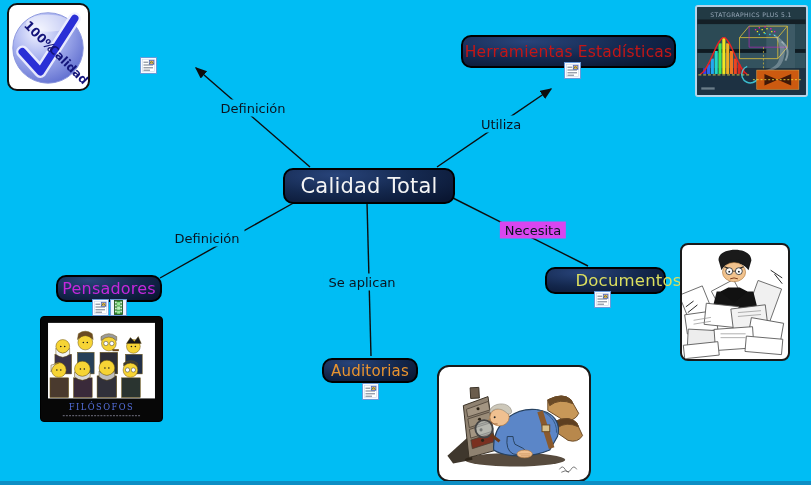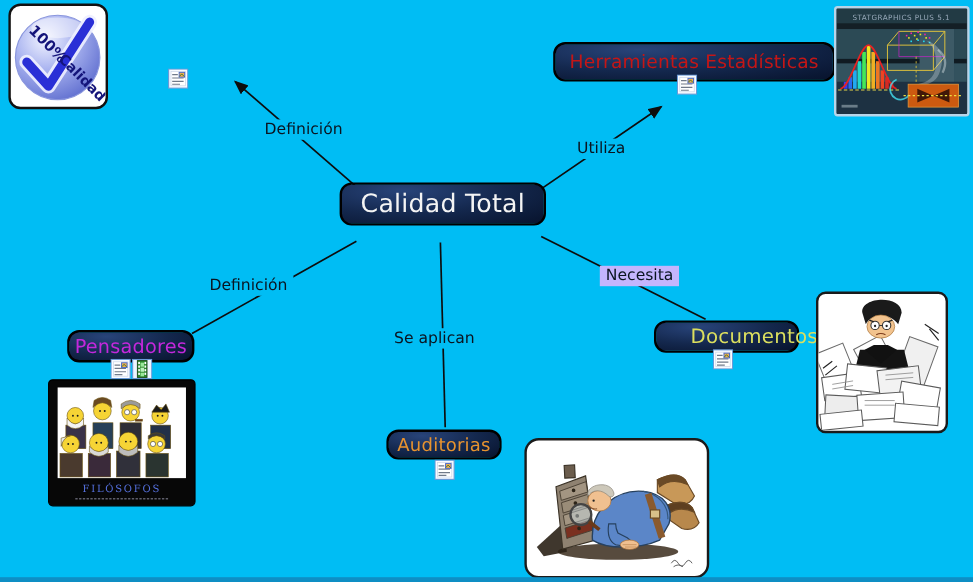--- a/index.html
+++ b/index.html
@@ -86,29 +86,29 @@
       <line x1="437" y1="167" x2="551" y2="89" marker-end="url(#arrow)"></line>
       <line x1="297" y1="201" x2="160" y2="278"></line>
       <line x1="367" y1="202" x2="371" y2="356"></line>
       <line x1="451" y1="197" x2="588" y2="266"></line>
     </g>
   </svg>
 
   <div class="link-label" style="left: 253px; top: 108px; background-color: rgb(0, 189, 244);">Definición</div>
   <div class="link-label" style="left: 501px; top: 124px; background-color: rgb(0, 189, 244);">Utiliza</div>
   <div class="link-label" style="left: 207px; top: 238px; background-color: rgb(0, 189, 244);">Definición</div>
-  <div class="link-label" style="left: 533px; top: 230px; background-color: #c4b5fd;">Necesita</div>
+  <div class="link-label" style="left: 533px; top: 230px; background-color: #d946ef;">Necesita</div>
   <div class="link-label" style="left: 362px; top: 282px; background-color: rgb(0, 189, 244);">Se aplican</div>
 
-  <div class="concept" style="left:283px;top:152px;width:172px;height:36px;font-size:21px;">
+  <div class="concept" style="left:283px;top:168px;width:172px;height:36px;font-size:21px;">
     <span class="concept-label" style="color: rgb(244, 244, 244);">Calidad Total</span>
   </div>
 
 
-  <div class="concept" style="left:461px;top:35px;width:235px;height:33px;font-size:15.5px;align-items:center;">
+  <div class="concept" style="left:461px;top:35px;width:215px;height:33px;font-size:15.5px;align-items:center;">
     <span class="concept-label" style="color: rgb(196, 22, 22);">Herramientas Estadísticas</span>
   </div>
 
   <div class="concept" style="left:56px;top:275px;width:106px;height:27px;font-size:16px;">
     <span class="concept-label" style="color: rgb(196, 40, 220);">Pensadores</span>
   </div>
 
   <div class="concept" style="left:545px;top:267px;width:121px;height:27px;font-size:16.5px;padding-left:46px;">
     <span class="concept-label" style="color: rgb(220, 223, 94);">Documentos</span>
   </div>

